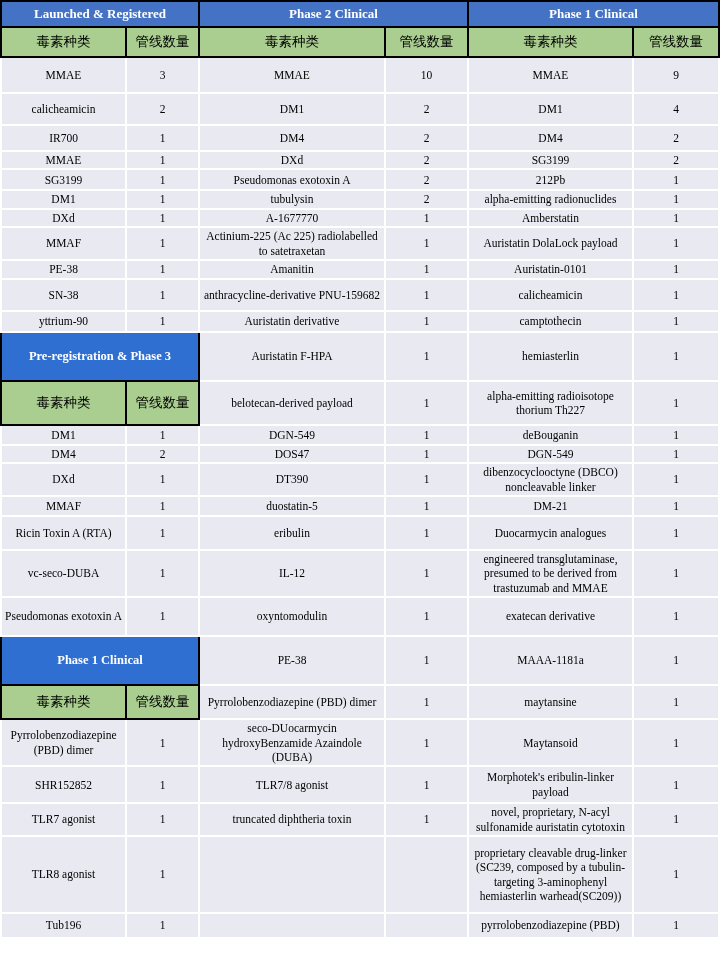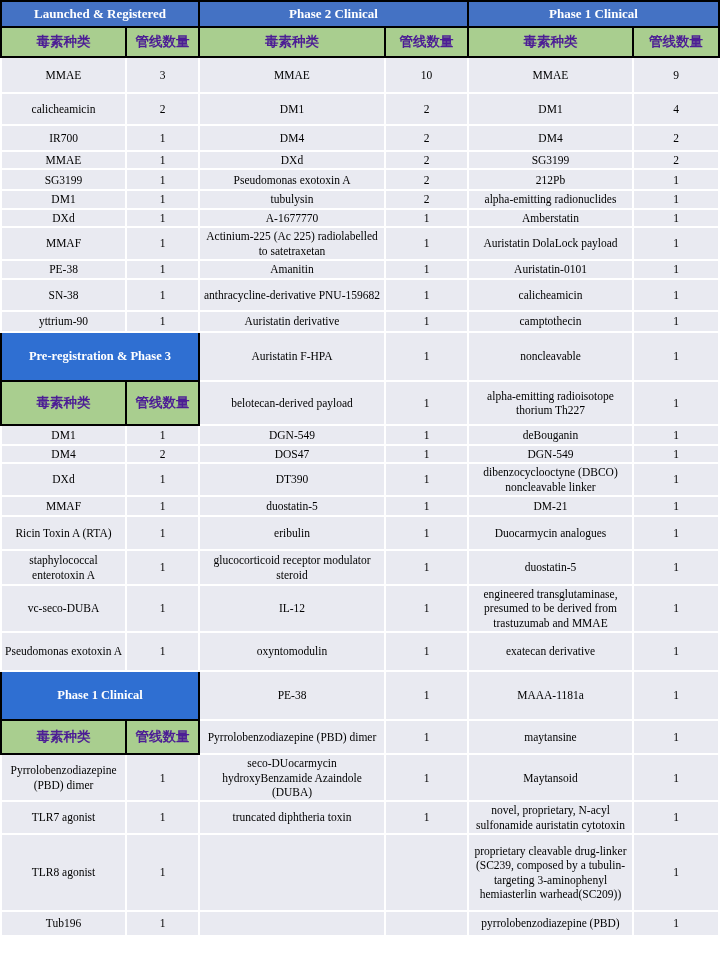--- a/index.html
+++ b/index.html
@@ -3,21 +3,21 @@
 <meta charset="utf-8">
 <style>
   html,body{margin:0;padding:0;background:#fff;}
   body{width:720px;height:953px;overflow:hidden;}
   table{border-collapse:collapse;table-layout:fixed;width:718px;border:2.5px solid var(--border_black);}
   th,td{vertical-align:middle;text-align:center;overflow:hidden;word-wrap:break-word;}
   .hdr{background:var(--header_blue);color:#fff;font-weight:bold;font-size:13px;
        font-family:"Liberation Serif",serif;border:2px solid var(--border_black);padding:0 10px;}
   .section-header{background:var(--section_blue);color:#fff;font-weight:bold;font-size:12.5px;
        font-family:"Liberation Serif",serif;border:2px solid var(--border_black);padding:16px 2px;}
-  .sub{background:var(--subheader_green);color:#4c1d95;font-weight:bold;font-size:13.5px;
+  .sub{background:var(--subheader_green);color:#000000;font-weight:normal;font-size:13.5px;
        font-family:"Liberation Sans","DejaVu Sans",sans-serif;border:2px solid var(--border_black);padding:0 2px;}
   .d,.n{background:var(--cell_bg);border:2px solid var(--grid_white);color:#000;
        font-size:11.5px;line-height:1.25;font-family:"Liberation Serif","DejaVu Serif",serif;padding:1px 3px;}
   .gsep{border-left:2.5px solid var(--border_black) !important;}
 </style>
 </head>
 <body>
 
 <table>
   <colgroup>
@@ -129,21 +129,21 @@
         <td class="n">1</td>
         <td class="d gsep">Auristatin derivative</td>
         <td class="n">1</td>
         <td class="d gsep">camptothecin</td>
         <td class="n">1</td>
       </tr>
       <tr style="height: 27px;">
         <td class="section-header" colspan="2">Pre-registration &amp; Phase 3</td>
         <td class="d gsep">Auristatin F-HPA</td>
         <td class="n">1</td>
-        <td class="d gsep">noncleavable</td>
+        <td class="d gsep">hemiasterlin</td>
         <td class="n">1</td>
       </tr>
       <tr style="height: 44px;">
         <td class="sub">毒素种类</td>
         <td class="sub">管线数量</td>
         <td class="d gsep">belotecan-derived payload</td>
         <td class="n">1</td>
         <td class="d gsep">alpha-emitting radioisotope thorium Th227</td>
         <td class="n">1</td>
       </tr>
@@ -180,28 +180,20 @@
         <td class="n">1</td>
       </tr>
       <tr style="height: 34px;">
         <td class="d">Ricin Toxin A (RTA)</td>
         <td class="n">1</td>
         <td class="d gsep">eribulin</td>
         <td class="n">1</td>
         <td class="d gsep">Duocarmycin analogues</td>
         <td class="n">1</td>
       </tr>
-      <tr style="height: 35px;">
-        <td class="d">staphylococcal enterotoxin A</td>
-        <td class="n">1</td>
-        <td class="d gsep">glucocorticoid receptor modulator steroid</td>
-        <td class="n">1</td>
-        <td class="d gsep">duostatin-5</td>
-        <td class="n">1</td>
-      </tr>
       <tr style="height: 46px;">
         <td class="d">vc-seco-DUBA</td>
         <td class="n">1</td>
         <td class="d gsep">IL-12</td>
         <td class="n">1</td>
         <td class="d gsep">engineered transglutaminase, presumed to be derived from trastuzumab and MMAE</td>
         <td class="n">1</td>
       </tr>
       <tr style="height: 39px;">
         <td class="d">Pseudomonas exotoxin A</td>
@@ -227,20 +219,28 @@
         <td class="n">1</td>
       </tr>
       <tr style="height: 46px;">
         <td class="d">Pyrrolobenzodiazepine (PBD) dimer</td>
         <td class="n">1</td>
         <td class="d gsep">seco-DUocarmycin hydroxyBenzamide Azaindole (DUBA)</td>
         <td class="n">1</td>
         <td class="d gsep">Maytansoid</td>
         <td class="n">1</td>
       </tr>
+      <tr style="height: 37px;">
+        <td class="d">SHR152852</td>
+        <td class="n">1</td>
+        <td class="d gsep">TLR7/8 agonist</td>
+        <td class="n">1</td>
+        <td class="d gsep">Morphotek's eribulin-linker payload</td>
+        <td class="n">1</td>
+      </tr>
       <tr style="height: 28px;">
         <td class="d">TLR7 agonist</td>
         <td class="n">1</td>
         <td class="d gsep">truncated diphtheria toxin</td>
         <td class="n">1</td>
         <td class="d gsep">novel, proprietary, N-acyl sulfonamide auristatin cytotoxin</td>
         <td class="n">1</td>
       </tr>
       <tr style="height: 77px;">
         <td class="d">TLR8 agonist</td>

